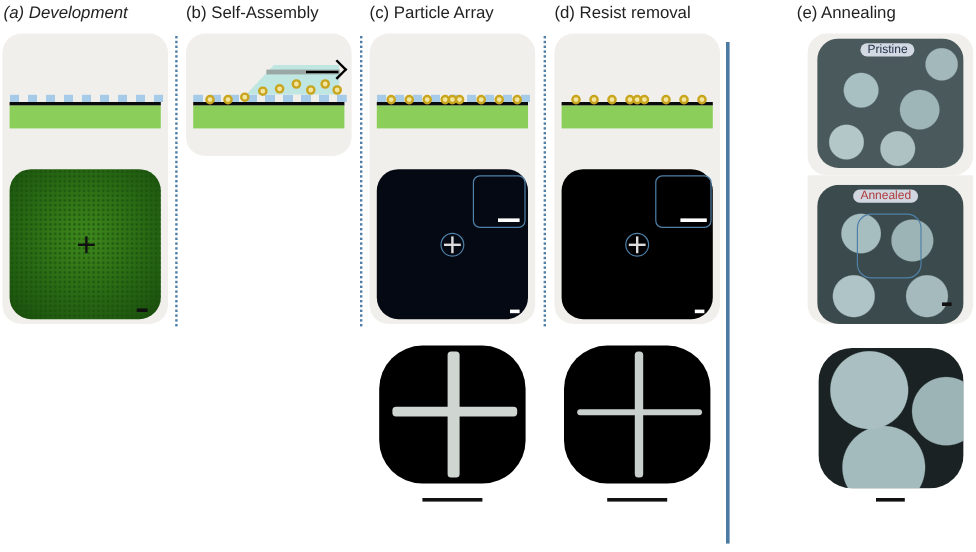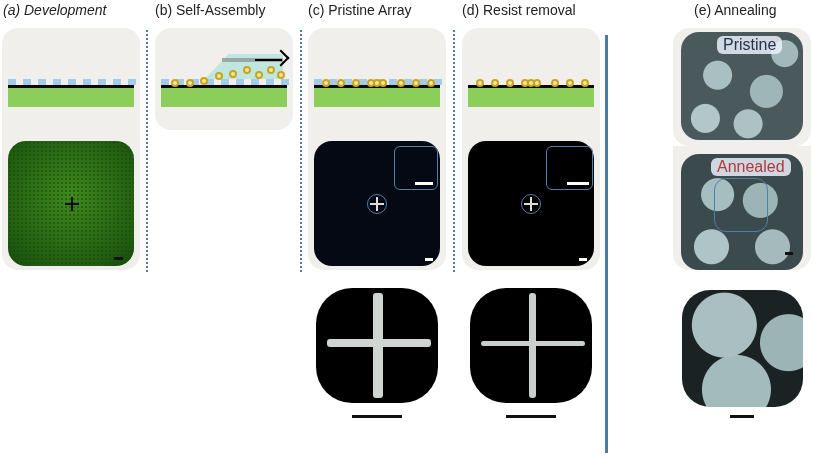--- a/index.html
+++ b/index.html
@@ -9,30 +9,30 @@
   .card{background:#f1efeb;border-radius:16px;}
   .vdash{border-left:2px dotted #4f7fa6;}
   .sep{background:#4b7ba3;}
   .green{background:#8bcf5a;}
   .black{background:#0a0a0a;}
   .resist{background:#a6cbe8;}
   .np{border:2px solid #c9a51e;border-radius:50%;background:#f3e6a0;width:4px;height:4px;}
   .micro{border-radius:18px;}
   .scalebar{background:#111;}
   .wscale{background:#fff;}
-  .sem-label{font-size:16px;background:rgba(235,240,250,.85);border-radius:6px;padding:0 6px;}
+  .sem-label{font-size:10px;background:rgba(235,240,250,.85);border-radius:6px;padding:0 6px;}
 </style>
 </head>
 <body>
 
 <div class="abs label" style="left:3px;top:2px;font-style:italic;">(a) Development</div>
 <div class="abs label" style="left:155px;top:2px;">(b) Self-Assembly</div>
-<div class="abs label" style="left:308px;top:2px;">(c) Pristine Array</div>
+<div class="abs label" style="left:308px;top:2px;">(c) Particle Array</div>
 <div class="abs label" style="left:462px;top:2px;">(d) Resist removal</div>
-<div class="abs label" style="left:694px;top:2px;">(e) Annealing</div>
+<div class="abs label" style="left:664px;top:2px;">(e) Annealing</div>
 
 <div class="abs vdash" style="left:146px;top:30px;height:242px;"></div>
 <div class="abs vdash" style="left:300px;top:30px;height:242px;"></div>
 <div class="abs vdash" style="left:453px;top:30px;height:242px;"></div>
 <div class="abs sep" style="left:605px;top:35px;width:3px;height:418px;"></div>
 
 <div class="abs card" style="left:2px;top:28px;width:138px;height:242px;">
   <div class="abs resist" style="left:6px;top:51px;width:128px;height:6px;background:repeating-linear-gradient(90deg,#a6cbe8 0 8px,transparent 8px 15px);"></div>
   <div class="abs black" style="left:6px;top:57px;width:126px;height:3px;"></div>
   <div class="abs green" style="left:6px;top:60px;width:126px;height:19px;"></div>

